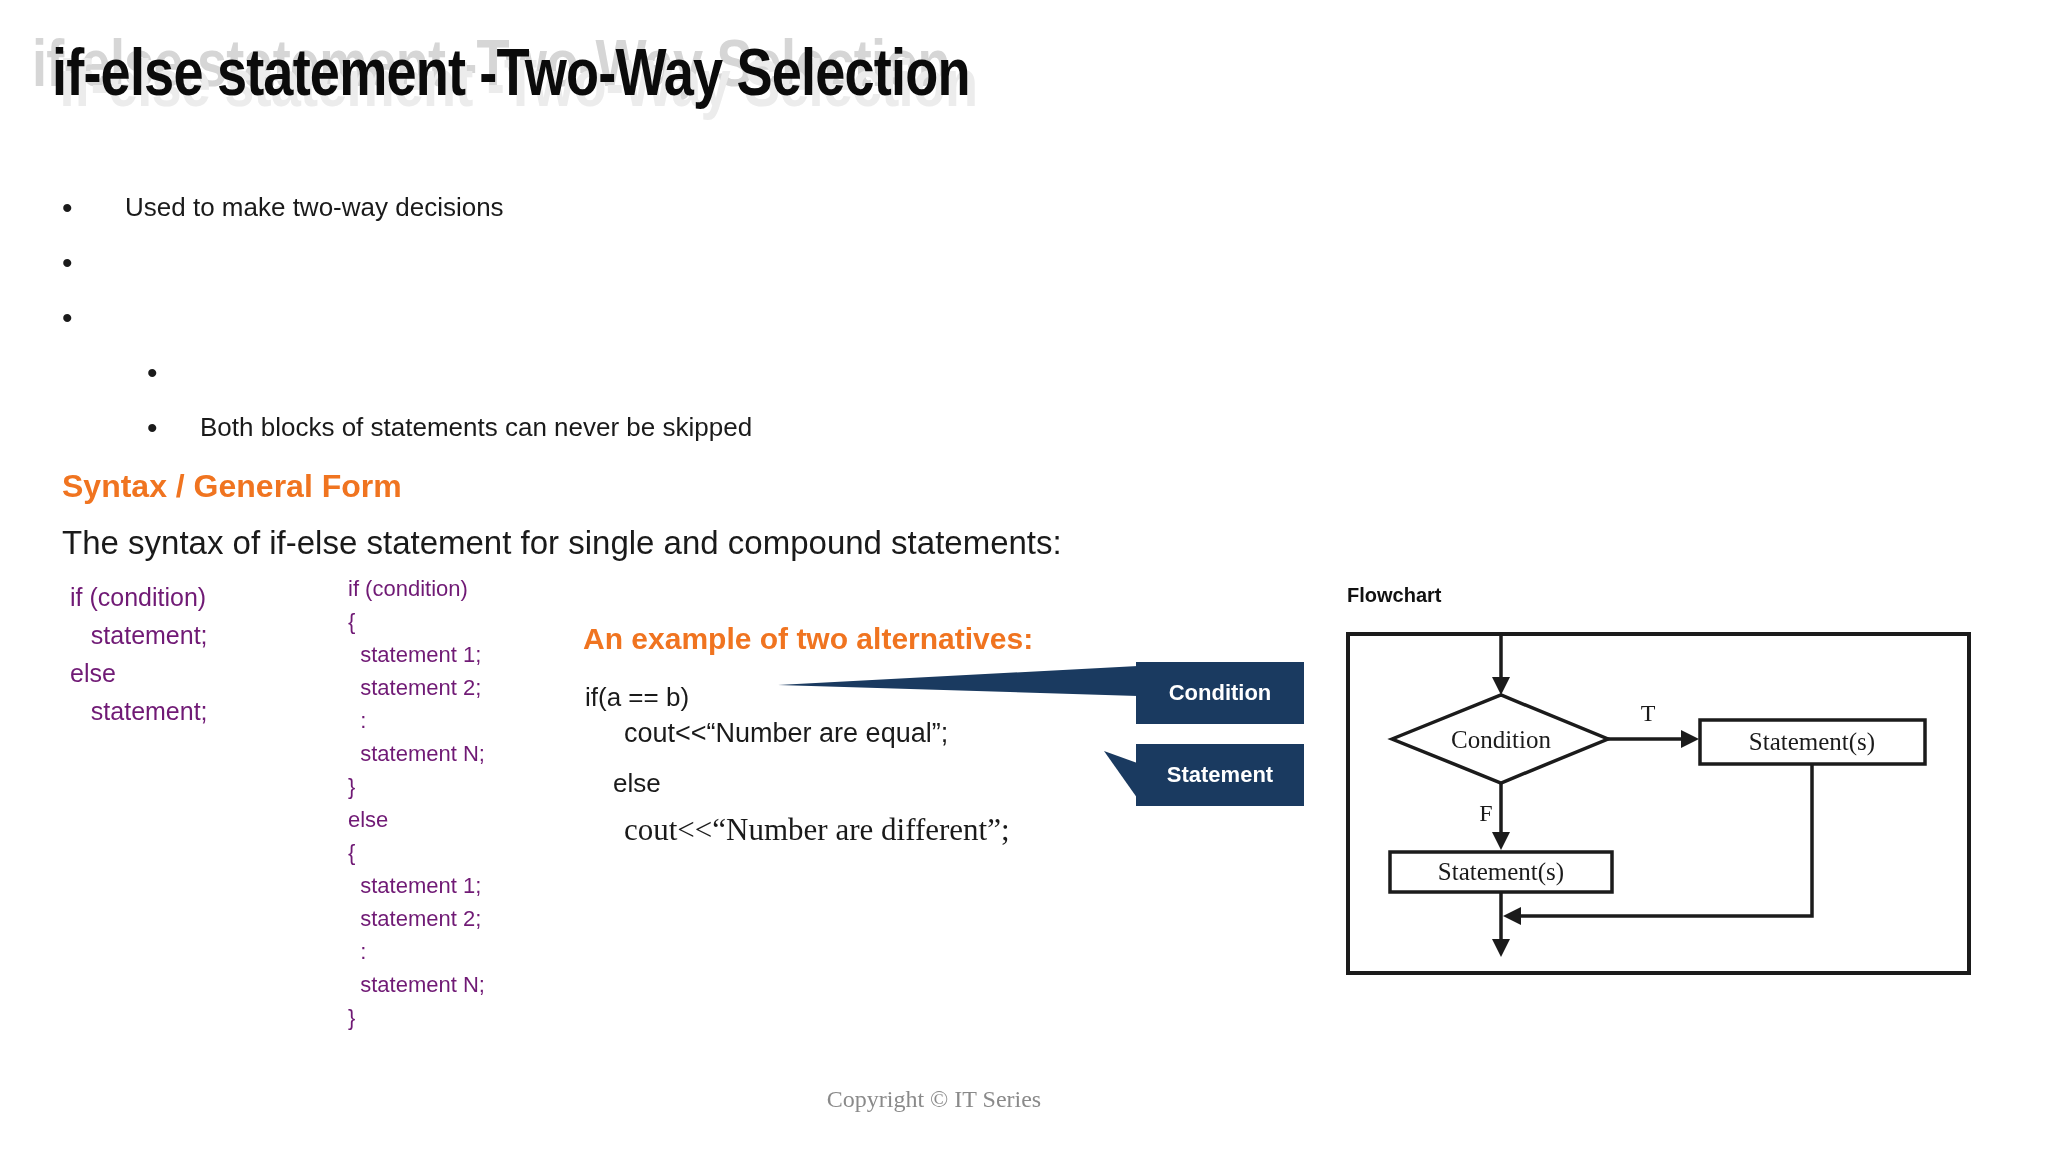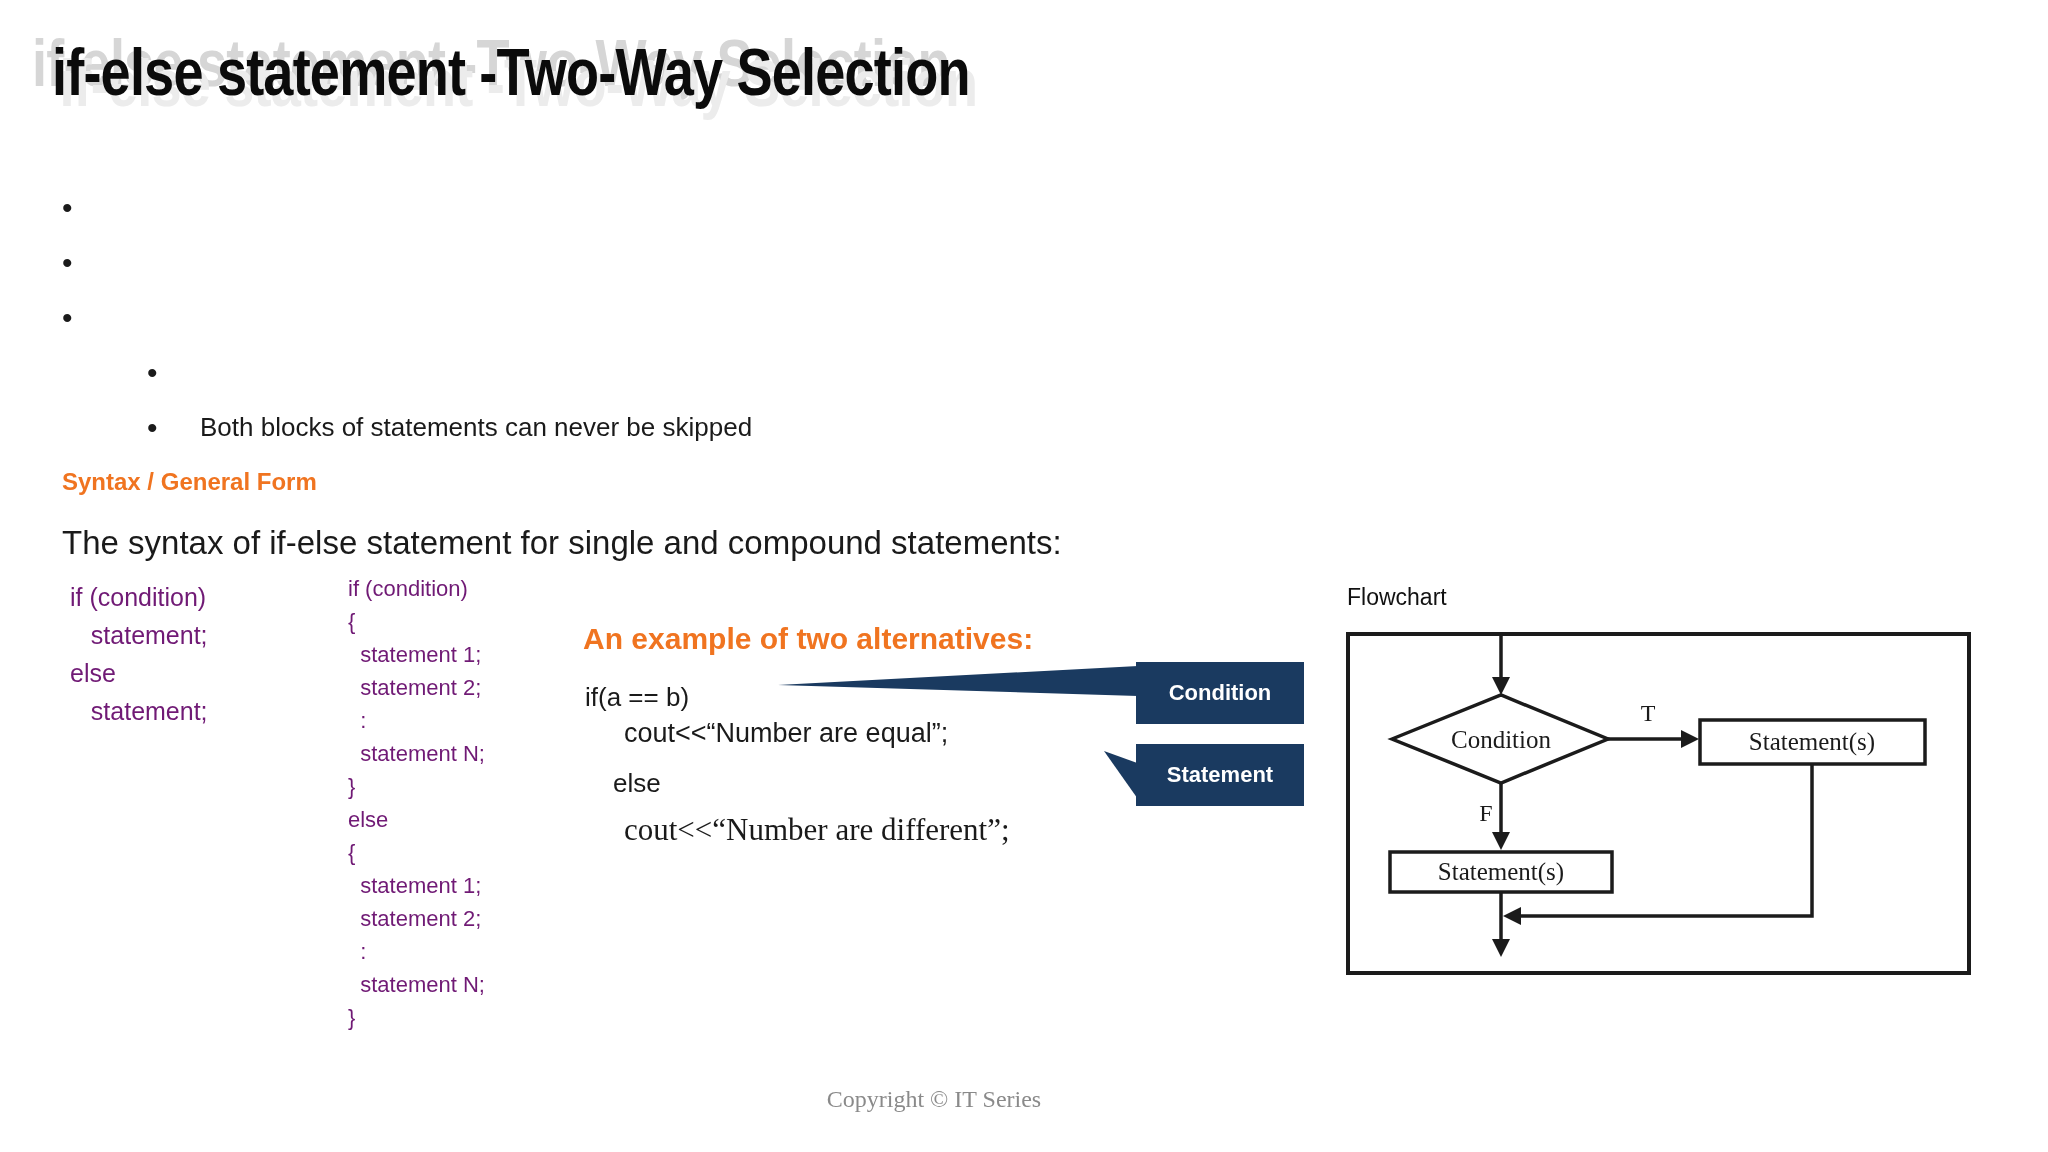--- a/index.html
+++ b/index.html
@@ -28,21 +28,21 @@
   
   .bullet-list{position:absolute;left:50px;top:180px;width:1750px;}
   .bullet-row{display:flex;align-items:center;height:55px;font-size:26px;}
   .bullet-row.lvl1{padding-left:12px;}
   .bullet-row.lvl2{padding-left:97px;}
   .bullet-row .dot{font-size:30px;line-height:1;}
   .bullet-row.lvl1 .dot{width:63px;}
   .bullet-row.lvl2 .dot{width:53px;}
   .bullet-row b{font-weight:700;}
   
-  .syntax-heading{position:absolute;left:62px;top:468px;font-size:24px;font-weight:700;color:var(--accent-orange);}
+  .syntax-heading{position:absolute;left:62px;top:468px;font-size:32px;font-weight:700;color:var(--accent-orange);}
   .syntax-intro{position:absolute;left:62px;top:524px;font-size:33px;}
   .code-block{position:absolute;white-space:pre;color:#701a75;}
   .code-single{left:70px;top:578px;font-size:25px;line-height:38px;}
   .code-compound{left:348px;top:572px;font-size:22px;line-height:33px;}
   
   .example-heading{position:absolute;left:583px;top:622px;font-size:30px;font-weight:700;color:var(--accent-orange);}
   .example-if{position:absolute;left:585px;top:682px;font-size:26px;}
   .example-cout1{position:absolute;left:624px;top:718px;font-size:27px;font-family:Liberation Sans, sans-serif;}
   .example-else{position:absolute;left:613px;top:768px;font-size:26px;}
   .example-cout2{position:absolute;left:624px;top:812px;font-size:31px;font-family:"Liberation Serif",serif;}
@@ -50,21 +50,21 @@
   .wedge-overlay{position:absolute;left:0;top:0;width:2048px;height:1152px;pointer-events:none;}
   .callout-box{
     position:absolute;width:168px;height:62px;
     background:var(--callout-navy);
     color:#ffffff;font-size:22px;font-weight:700;
     display:flex;align-items:center;justify-content:center;
   }
   .callout-condition{left:1136px;top:662px;}
   .callout-statement{left:1136px;top:744px;}
   
-  .flowchart-heading{position:absolute;left:1347px;top:584px;font-size:23px;font-weight:400;color:#111;}
+  .flowchart-heading{position:absolute;left:1347px;top:584px;font-size:20px;font-weight:700;color:#111;}
   .flowchart-panel{position:absolute;left:1345px;top:631px;width:627px;height:345px;}
   .flowchart-panel svg{display:block;}
   .fc-label{font-family:"Liberation Serif",serif;font-size:25px;fill:#1b1b1b;}
   .fc-branch{font-family:"Liberation Serif",serif;font-size:24px;fill:#1b1b1b;}
   
   .footer{
     position:absolute;left:0;top:1086px;width:1868px;
     text-align:center;font-family:"Liberation Serif",serif;
     font-size:24px;color:#8a8a8a;
   }
@@ -73,20 +73,21 @@
 <body>
 
 <div class="title-wrap">
   <span class="title-layer title-ghost">if-else statement -Two-Way Selection</span>
   <span class="title-layer title-main">if-else statement -Two-Way Selection</span>
 </div>
 
 <div class="bullet-list">
     <div class="bullet-row lvl1">
       <span class="dot">•</span>
+      <span><span>Used to make two-way decisions</span></span>
     </div>
     <div class="bullet-row lvl1">
       <span class="dot">•</span>
     </div>
     <div class="bullet-row lvl1">
       <span class="dot">•</span>
     </div>
     <div class="bullet-row lvl2">
       <span class="dot">•</span>
     </div>

